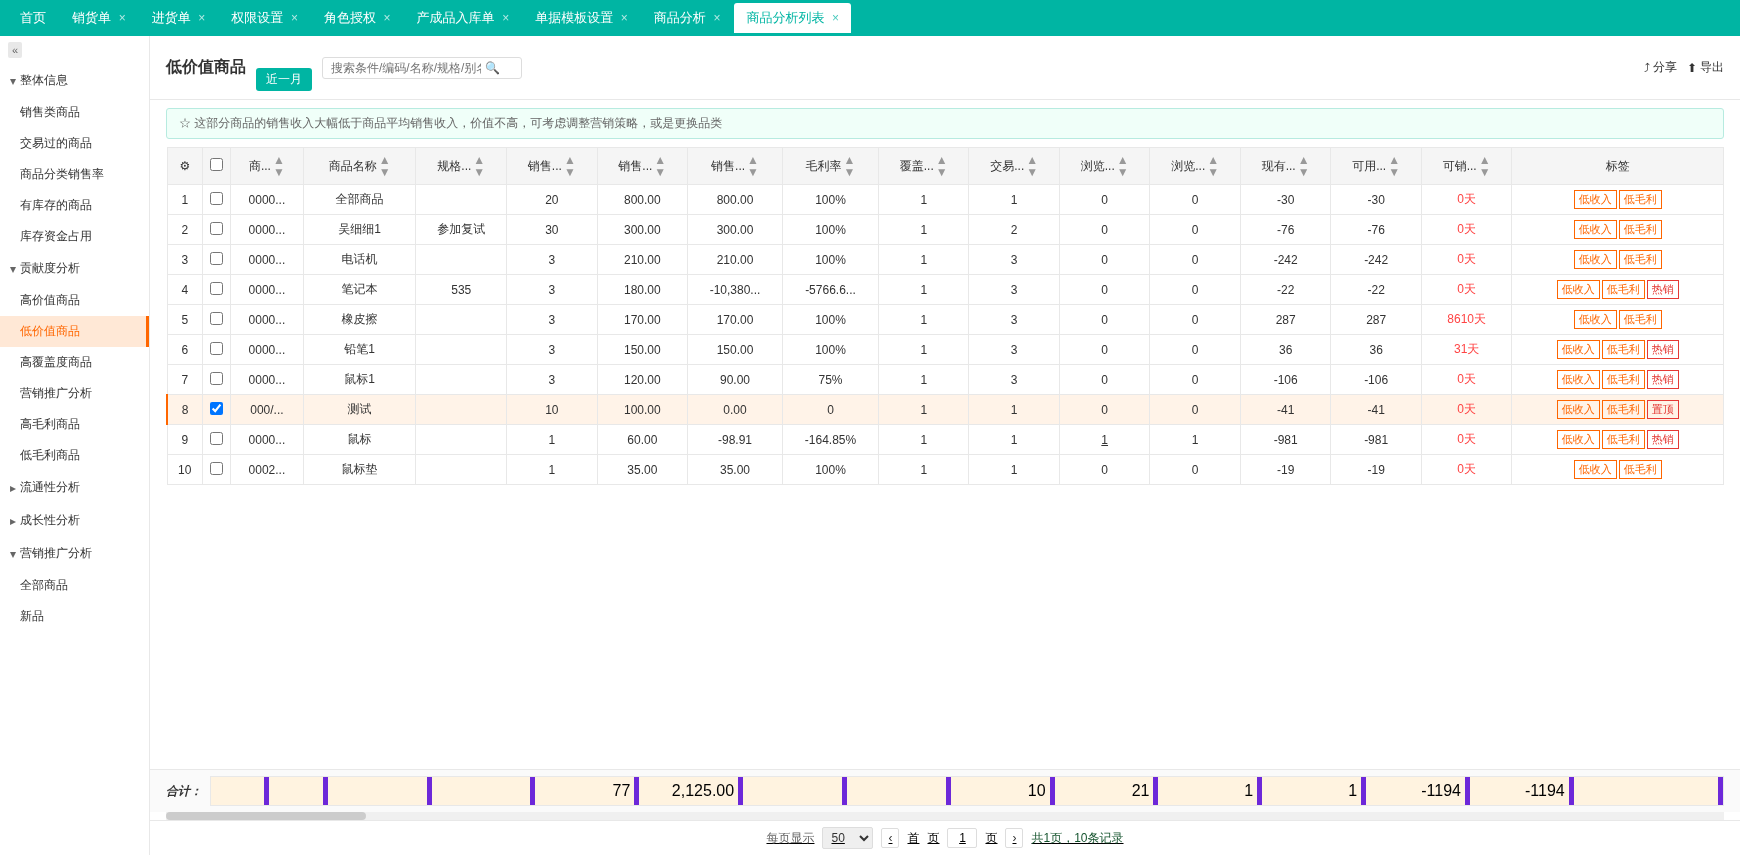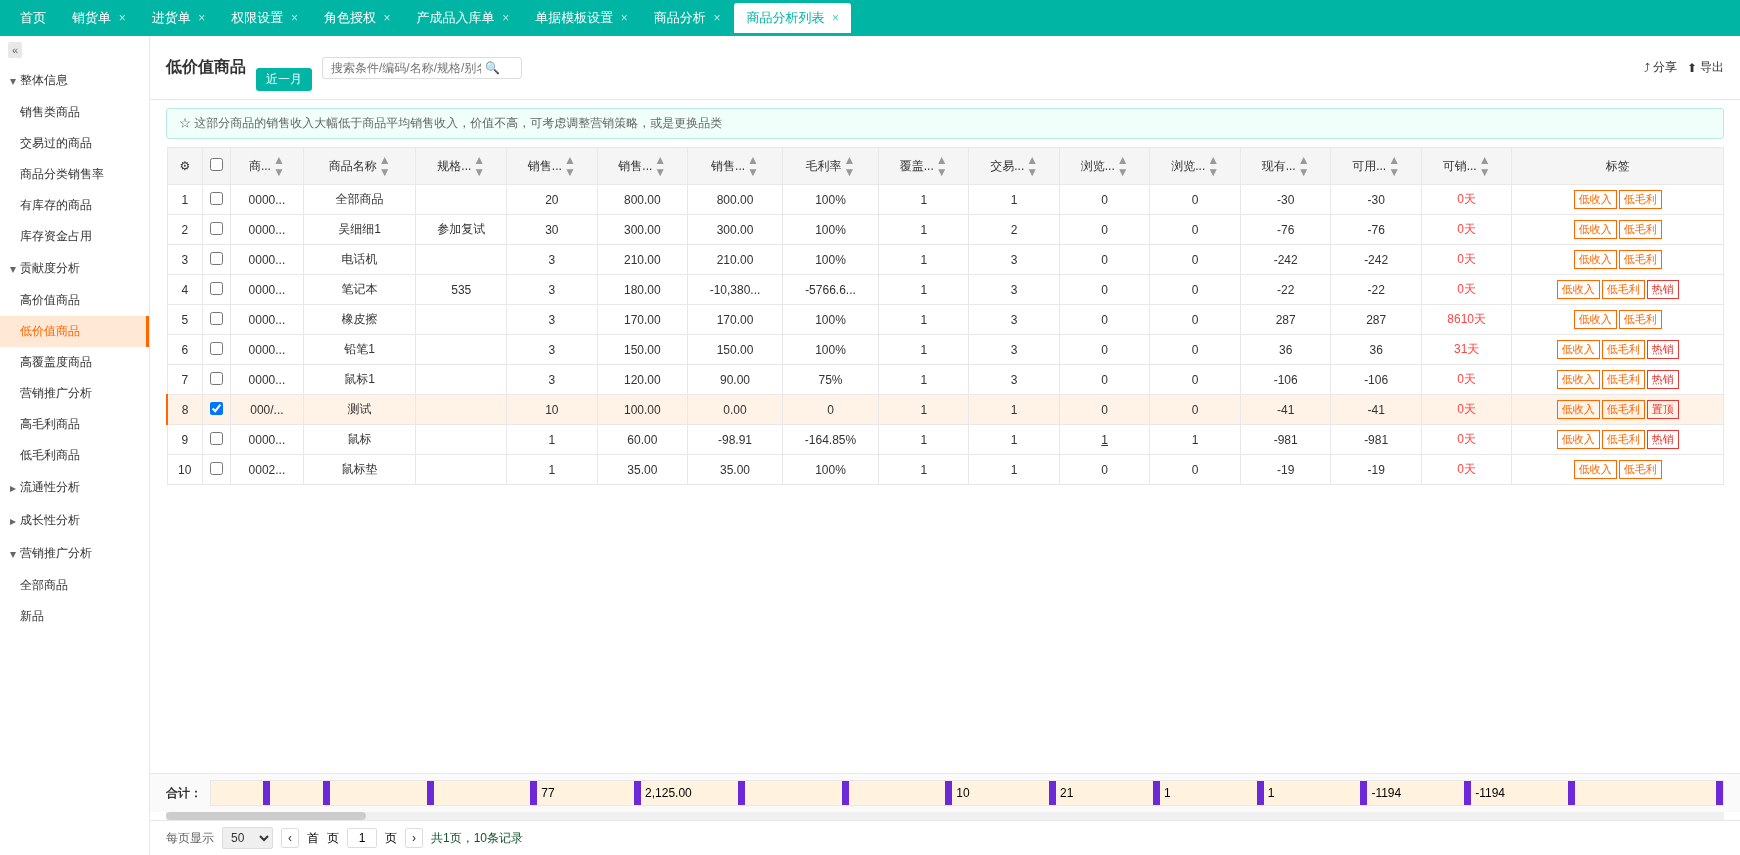--- a/index.html
+++ b/index.html
@@ -189,39 +189,40 @@
     
     .totals-bar {
       display: flex;
       align-items: center;
       padding: 6px 16px;
       background: #fafafa;
       border-top: 1px solid #e8e8e8;
       gap: 0;
       flex-shrink: 0;
     }
-    .totals-bar .label { color: #333; font-weight: bold; padding-right: 8px; }
+    .totals-bar .label { color: #333; font-weight: bold; padding-right: 8px; font-style: italic; }
     .totals-cell {
       flex: 1;
-      text-align: left;
+      text-align: right;
       padding: 5px 4px;
-      border-right: 7px solid #6d28d9;
-      font-size: 12px;
+      border-right: 5px solid #6d28d9;
+      font-size: 16px;
     }
 
     
     .pagination-bar {
       display: flex;
       align-items: center;
-      justify-content: flex-start;
+      justify-content: center;
       padding: 6px 16px;
       gap: 8px;
       border-top: 1px solid #e8e8e8;
       background: #fff;
       flex-shrink: 0;
+      text-decoration: underline;
     }
     .pagination-bar .page-size-label { color: #666; }
     .page-size-select {
       border: 1px solid #ddd;
       padding: 2px 4px;
       border-radius: 2px;
       color: #333;
       font-size: 12px;
     }
     .page-btn {

